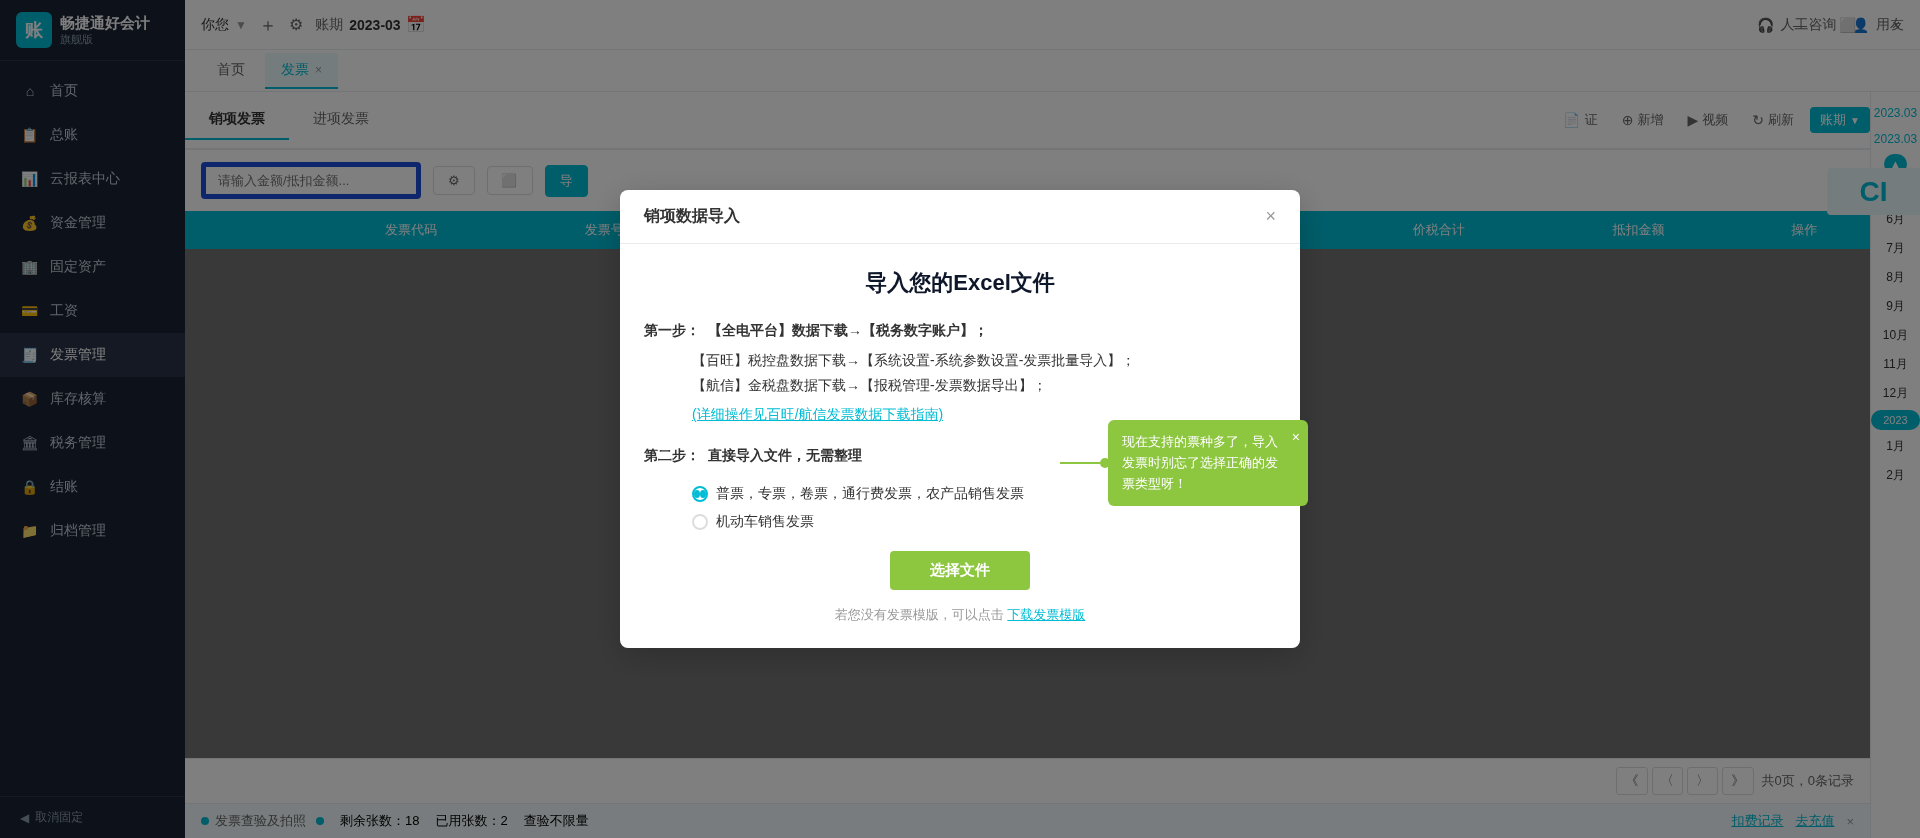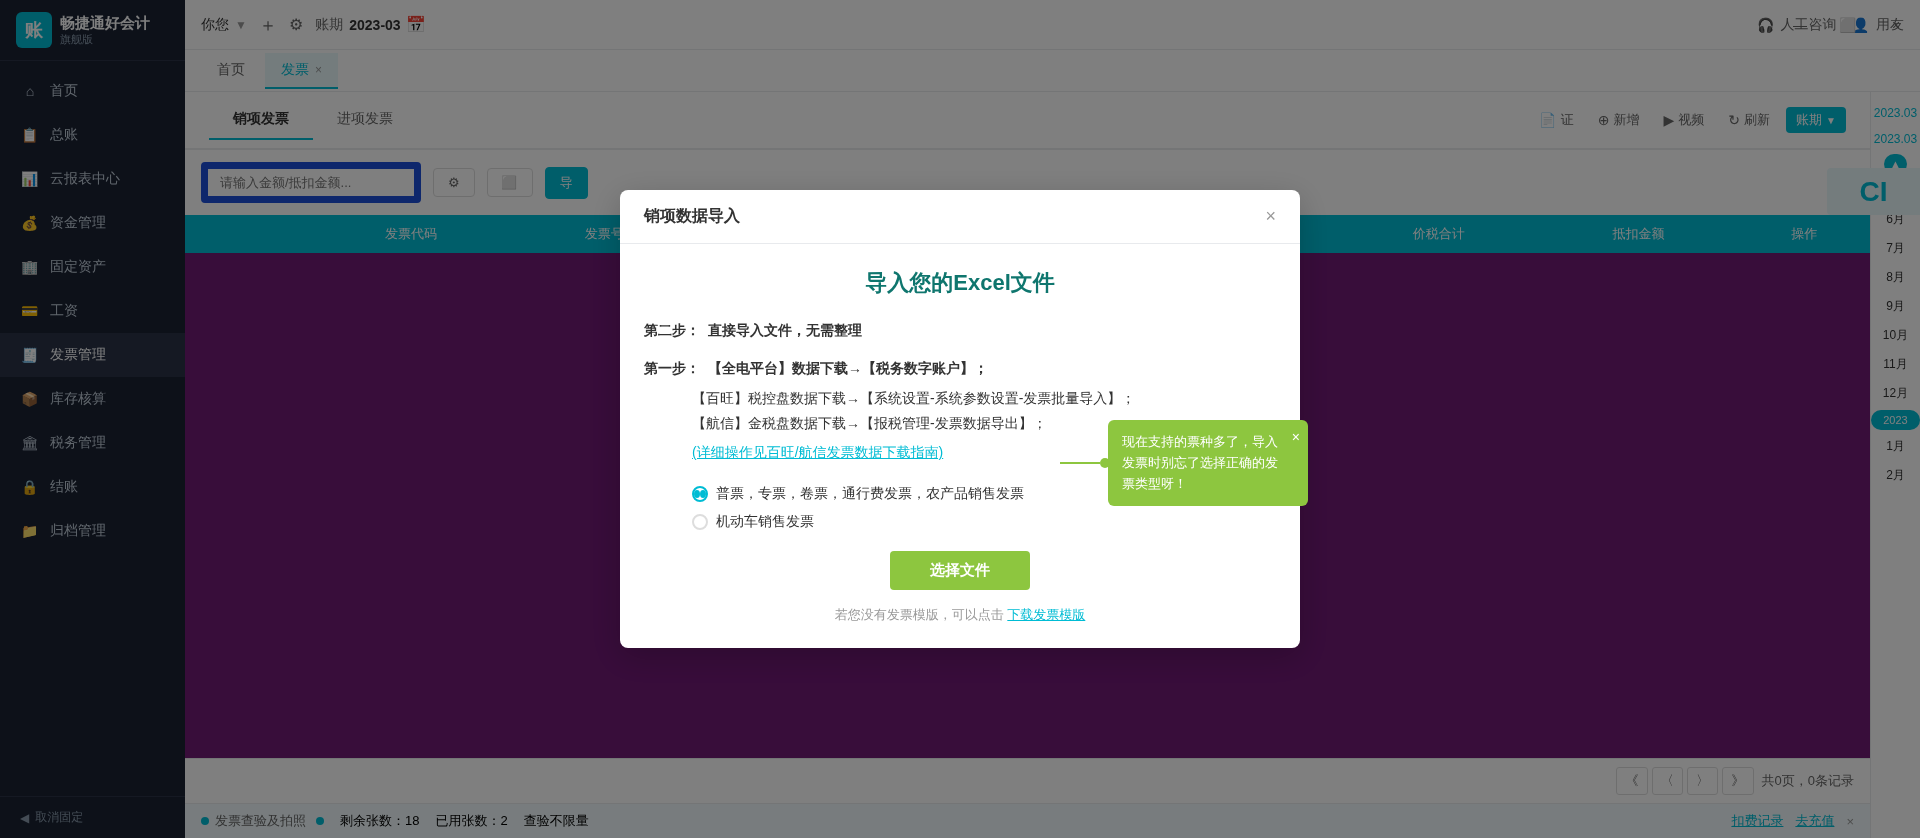--- a/index.html
+++ b/index.html
@@ -52,31 +52,31 @@
     .tab-close { color: #999; font-size: 12px; cursor: pointer; }
 
     
     .sub-tabs { display: flex; gap: 0; background: white; border-radius: 4px 4px 0 0; overflow: hidden; margin-bottom: 0; }
     .sub-tab { padding: 10px 24px; cursor: pointer; color: #666; font-size: 14px; border-bottom: 2px solid transparent; }
     .sub-tab.active { color: #333; border-bottom: 2px solid #00bcd4; font-weight: bold; }
 
     
     .toolbar { background: white; padding: 12px 16px; display: flex; align-items: center; gap: 12px; border-top: 1px solid #e8eaed; }
     .toolbar-search { flex: 0 0 220px; }
-    .toolbar-search input { width: 100%; padding: 6px 12px; border: 7px solid #1d4ed8; border-radius: 4px; font-size: 13px; color: #999; outline: none; }
+    .toolbar-search input { width: 100%; padding: 6px 12px; border: 5px solid #1d4ed8; border-radius: 4px; font-size: 13px; color: #999; outline: none; }
     .toolbar-btn { padding: 6px 14px; border-radius: 4px; border: 1px solid #ddd; background: white; cursor: pointer; color: #666; font-size: 13px; display: flex; align-items: center; gap: 4px; }
     .toolbar-btn.teal { background: #00bcd4; border-color: #00bcd4; color: white; }
 
     
     .month-sidebar { width: 50px; background: white; border-left: 1px solid #e8eaed; display: flex; flex-direction: column; align-items: center; padding: 8px 0; flex-shrink: 0; overflow-y: auto; }
     .month-item { font-size: 12px; color: #333; padding: 6px 0; cursor: pointer; text-align: center; width: 100%; }
     .month-item.highlighted { background: #00bcd4; color: white; border-radius: 12px; padding: 4px 8px; margin: 2px auto; }
 
     
-    .data-table { background: #701a75; flex: 1; overflow-y: auto; }
+    .data-table { background: #737373; flex: 1; overflow-y: auto; }
     .data-table table { width: 100%; border-collapse: collapse; }
     .data-table th { background: #00bcd4; color: white; padding: 10px 12px; font-size: 13px; text-align: center; font-weight: normal; }
 
     
     .page-footer { background: white; padding: 8px 16px; display: flex; align-items: center; justify-content: flex-end; gap: 8px; border-top: 1px solid #e8eaed; font-size: 13px; color: #666; }
     .page-footer .page-info { color: #666; }
     .page-footer .page-nav { display: flex; align-items: center; gap: 4px; }
     .page-nav-btn { padding: 4px 8px; border: 1px solid #ddd; border-radius: 3px; cursor: pointer; color: #666; background: white; }
 
     
@@ -89,21 +89,21 @@
 
     
     .overlay { position: fixed; top: 0; left: 0; width: 100%; height: 100%; background: rgba(0,0,0,0.5); z-index: 100; display: flex; align-items: center; justify-content: center; }
 
     
     .modal { background: white; border-radius: 8px; width: 680px; box-shadow: 0 8px 32px rgba(0,0,0,0.2); position: relative; z-index: 101; }
     .modal-header { padding: 16px 24px; border-bottom: 1px solid #e8eaed; display: flex; align-items: center; justify-content: space-between; }
     .modal-title { font-size: 16px; color: #333; font-weight: bold; }
     .modal-close { color: #999; cursor: pointer; font-size: 18px; }
     .modal-body { padding: 24px; }
-    .modal-main-title { text-align: center; font-size: 22px; color: #0f766e; font-weight: bold; margin-bottom: 24px; }
+    .modal-main-title { text-align: center; font-size: 22px; color: #0f172a; font-weight: bold; margin-bottom: 24px; }
     .step-section { margin-bottom: 20px; }
     .step-title { font-size: 14px; color: #333; font-weight: bold; margin-bottom: 8px; display: flex; align-items: flex-start; gap: 8px; }
     .step-content { padding-left: 48px; font-size: 14px; color: #333; line-height: 1.8; }
     .step-link { color: #00bcd4; text-decoration: underline; cursor: pointer; }
     .radio-group { padding-left: 48px; margin-bottom: 16px; }
     .radio-item { display: flex; align-items: center; gap: 8px; margin-bottom: 10px; cursor: pointer; font-size: 14px; color: #333; }
     .radio-circle { width: 16px; height: 16px; border-radius: 50%; border: 2px solid #ddd; display: flex; align-items: center; justify-content: center; flex-shrink: 0; }
     .radio-circle.checked { border-color: #00bcd4; }
     .radio-circle.checked::after { content: ''; width: 8px; height: 8px; border-radius: 50%; background: #00bcd4; }
     .select-file-btn { display: block; margin: 16px auto; padding: 10px 40px; background: #8dc63f; border: none; border-radius: 4px; color: white; font-size: 15px; cursor: pointer; font-weight: bold; }
@@ -114,21 +114,21 @@
     .win-btn { width: 48px; height: 50px; display: flex; align-items: center; justify-content: center; cursor: pointer; color: #666; font-size: 14px; }
 
     
     .ci-badge { position: absolute; right: 0; top: 168px; width: 93px; height: 47px; background: #e8f9fb; display: flex; align-items: center; justify-content: center; font-size: 28px; font-weight: bold; color: #00bcd4; border-radius: 4px 0 0 4px; }
 
     
     .header-actions { display: flex; align-items: center; gap: 8px; margin-left: auto; }
     .header-action-btn { display: flex; align-items: center; gap: 4px; color: #666; font-size: 13px; cursor: pointer; padding: 4px 8px; }
     .header-action-btn .btn-icon { font-size: 14px; }
 
-    .invoice-header { background: white; padding: 8px 24px; display: flex; gap: 16px; border-bottom: 1px solid #e8eaed; flex-shrink: 0; }
+    .invoice-header { background: white; padding: 8px 0; display: flex; gap: 16px; border-bottom: 1px solid #e8eaed; flex-shrink: 0; }
 
     .period-badge { background: #00bcd4; color: white; padding: 4px 10px; border-radius: 4px; font-size: 13px; cursor: pointer; display: flex; align-items: center; gap: 4px; }
     .period-badge-arrow { font-size: 10px; }
   </style>
 </head>
 <body>
 
 <div class="app-container">
 
   <nav class="sidebar">
@@ -357,36 +357,36 @@
   <div class="modal">
     <div class="modal-header">
       <span class="modal-title">销项数据导入</span>
       <span class="modal-close">×</span>
     </div>
     <div class="modal-body">
       <div class="modal-main-title">导入您的Excel文件</div>
 
       <div class="step-section">
         <div class="step-title">
-          <span>第二步：</span>
-          <span>直接导入文件，无需整理</span>
-        </div>
-      </div>
-
-      <div class="step-section">
-        <div class="step-title">
           <span>第一步：</span>
           <span>【全电平台】数据下载→【税务数字账户】；</span>
         </div>
         <div class="step-content">
           <div>【百旺】税控盘数据下载→【系统设置-系统参数设置-发票批量导入】；</div>
           <div>【航信】金税盘数据下载→【报税管理-发票数据导出】；</div>
           <div style="margin-top:4px;">
             <a class="step-link">(详细操作见百旺/航信发票数据下载指南)</a>
           </div>
+        </div>
+      </div>
+
+      <div class="step-section">
+        <div class="step-title">
+          <span>第二步：</span>
+          <span>直接导入文件，无需整理</span>
         </div>
       </div>
 
       <div class="radio-group">
         <label class="radio-item">
           <div class="radio-circle checked">
               <span style="width:8px;height:8px;border-radius:50%;background:#00bcd4;display:block;"></span>
             </div>
           <span>普票，专票，卷票，通行费发票，农产品销售发票</span>
         </label>

